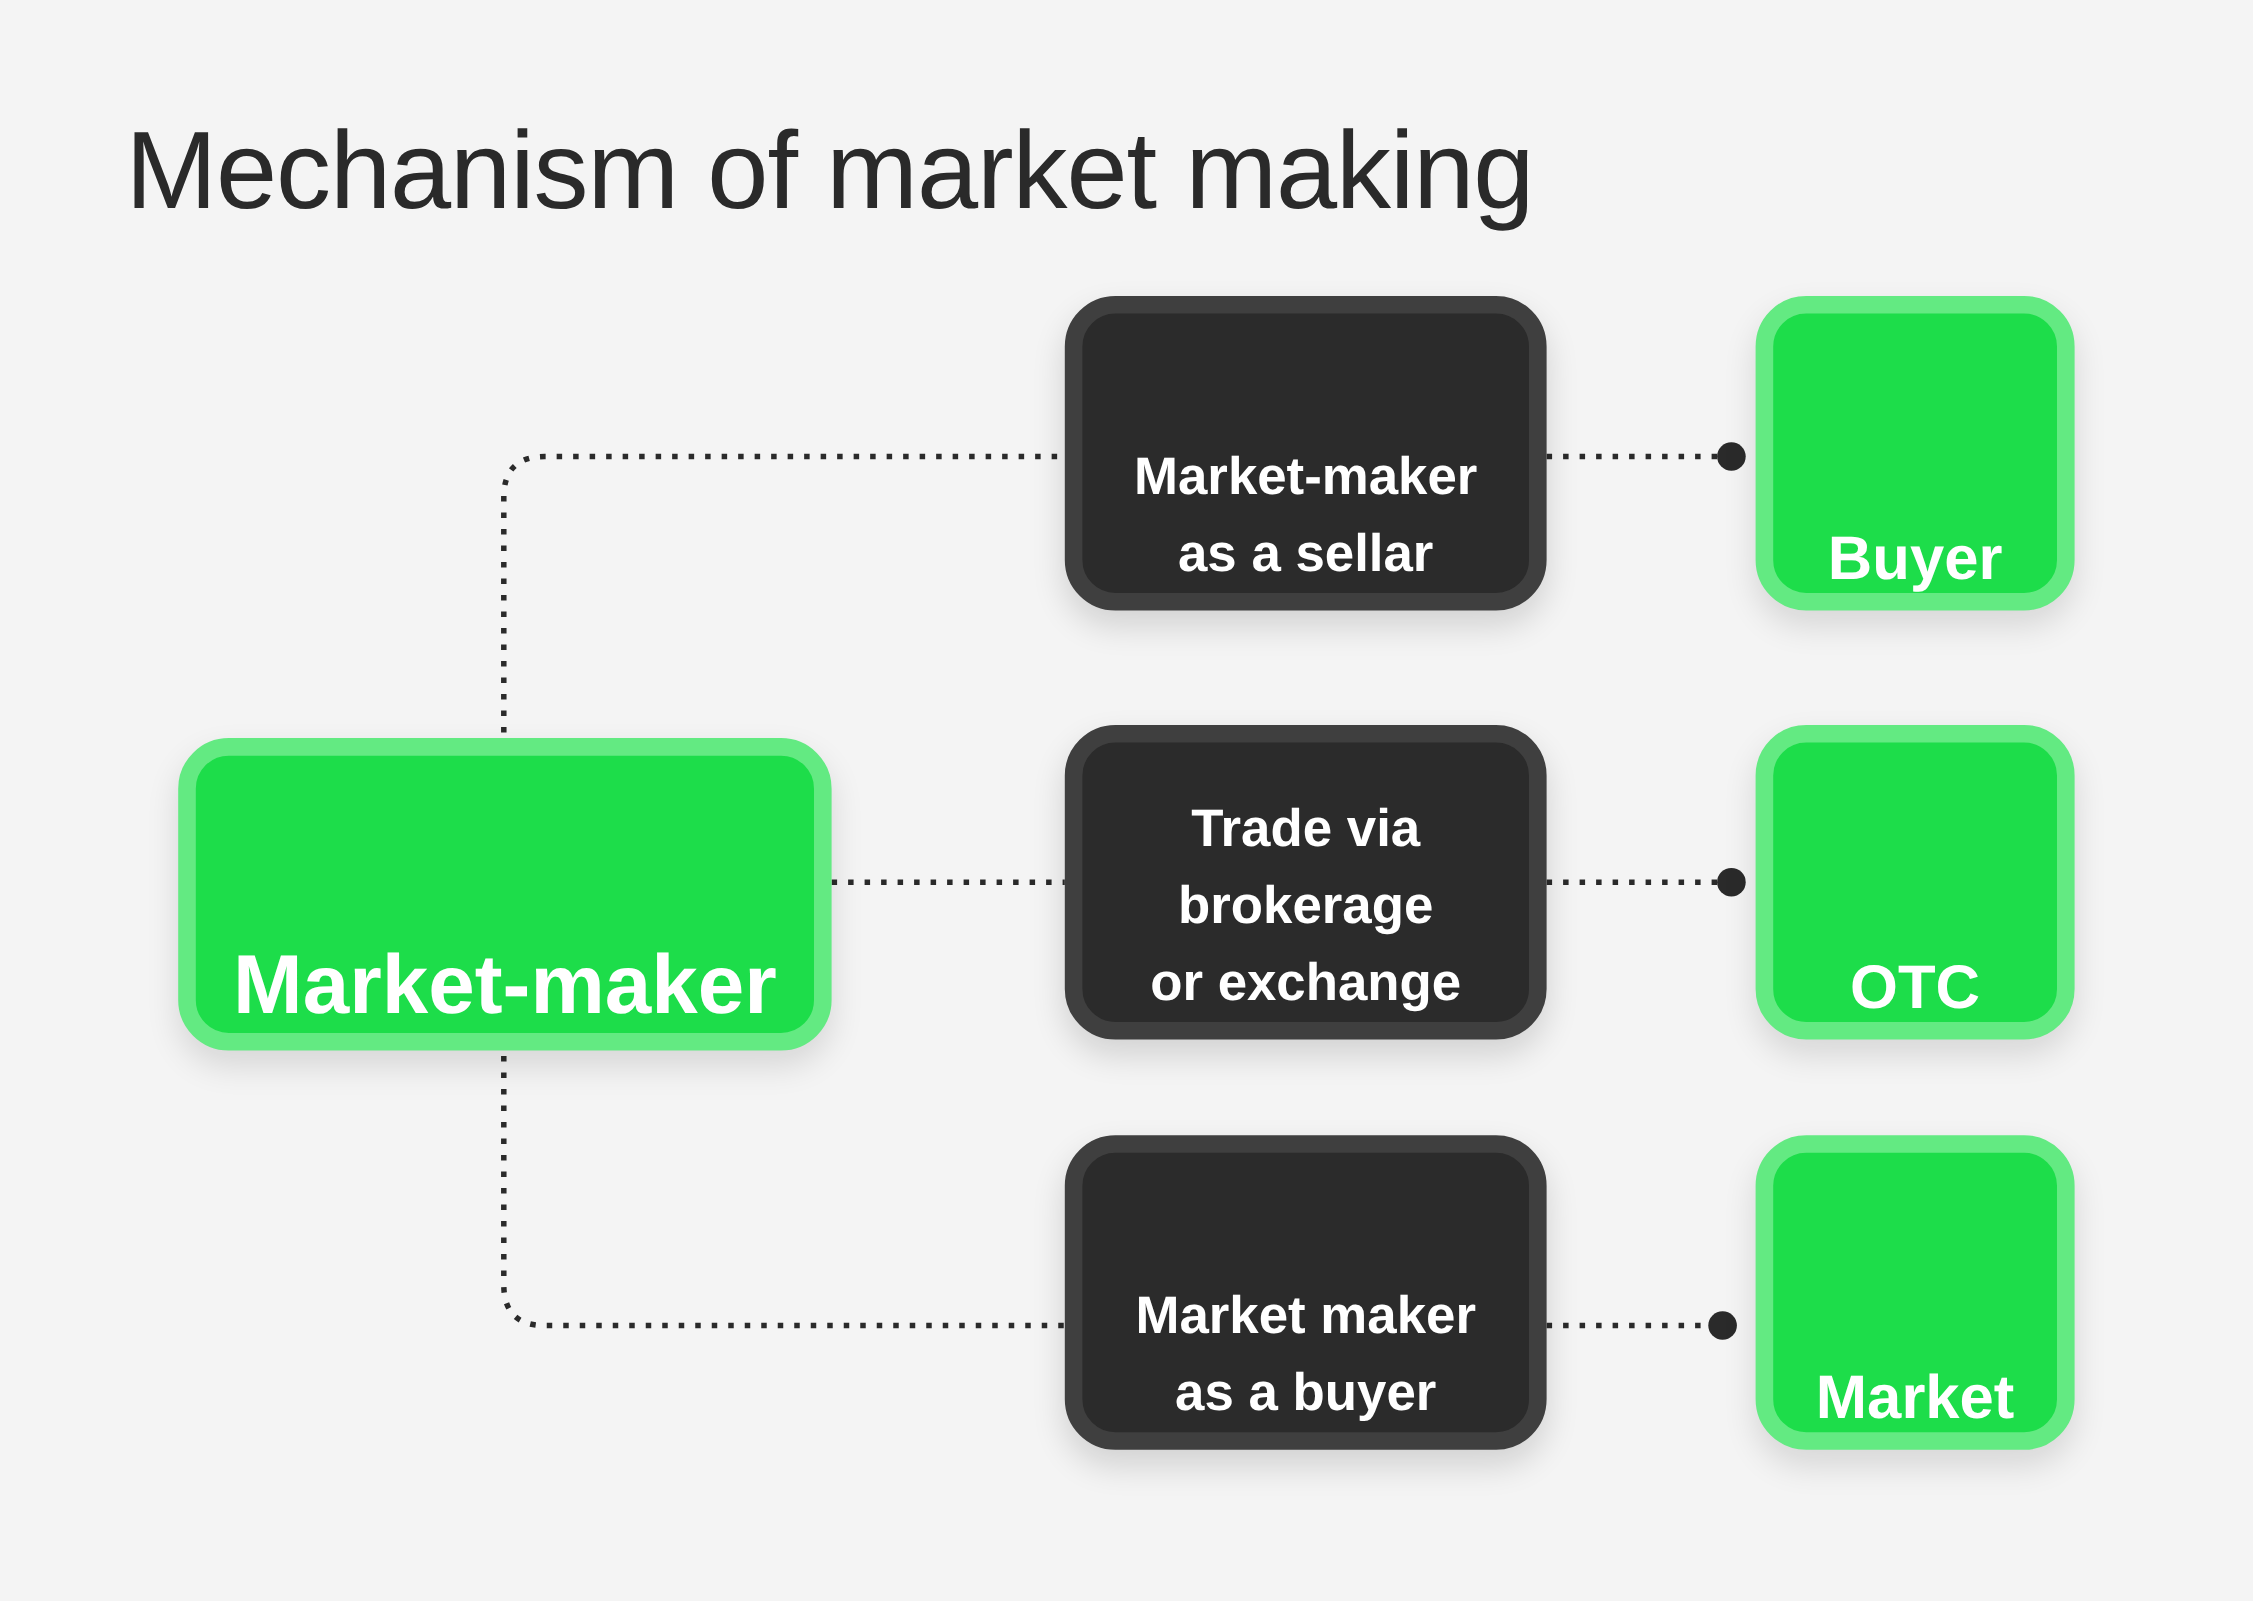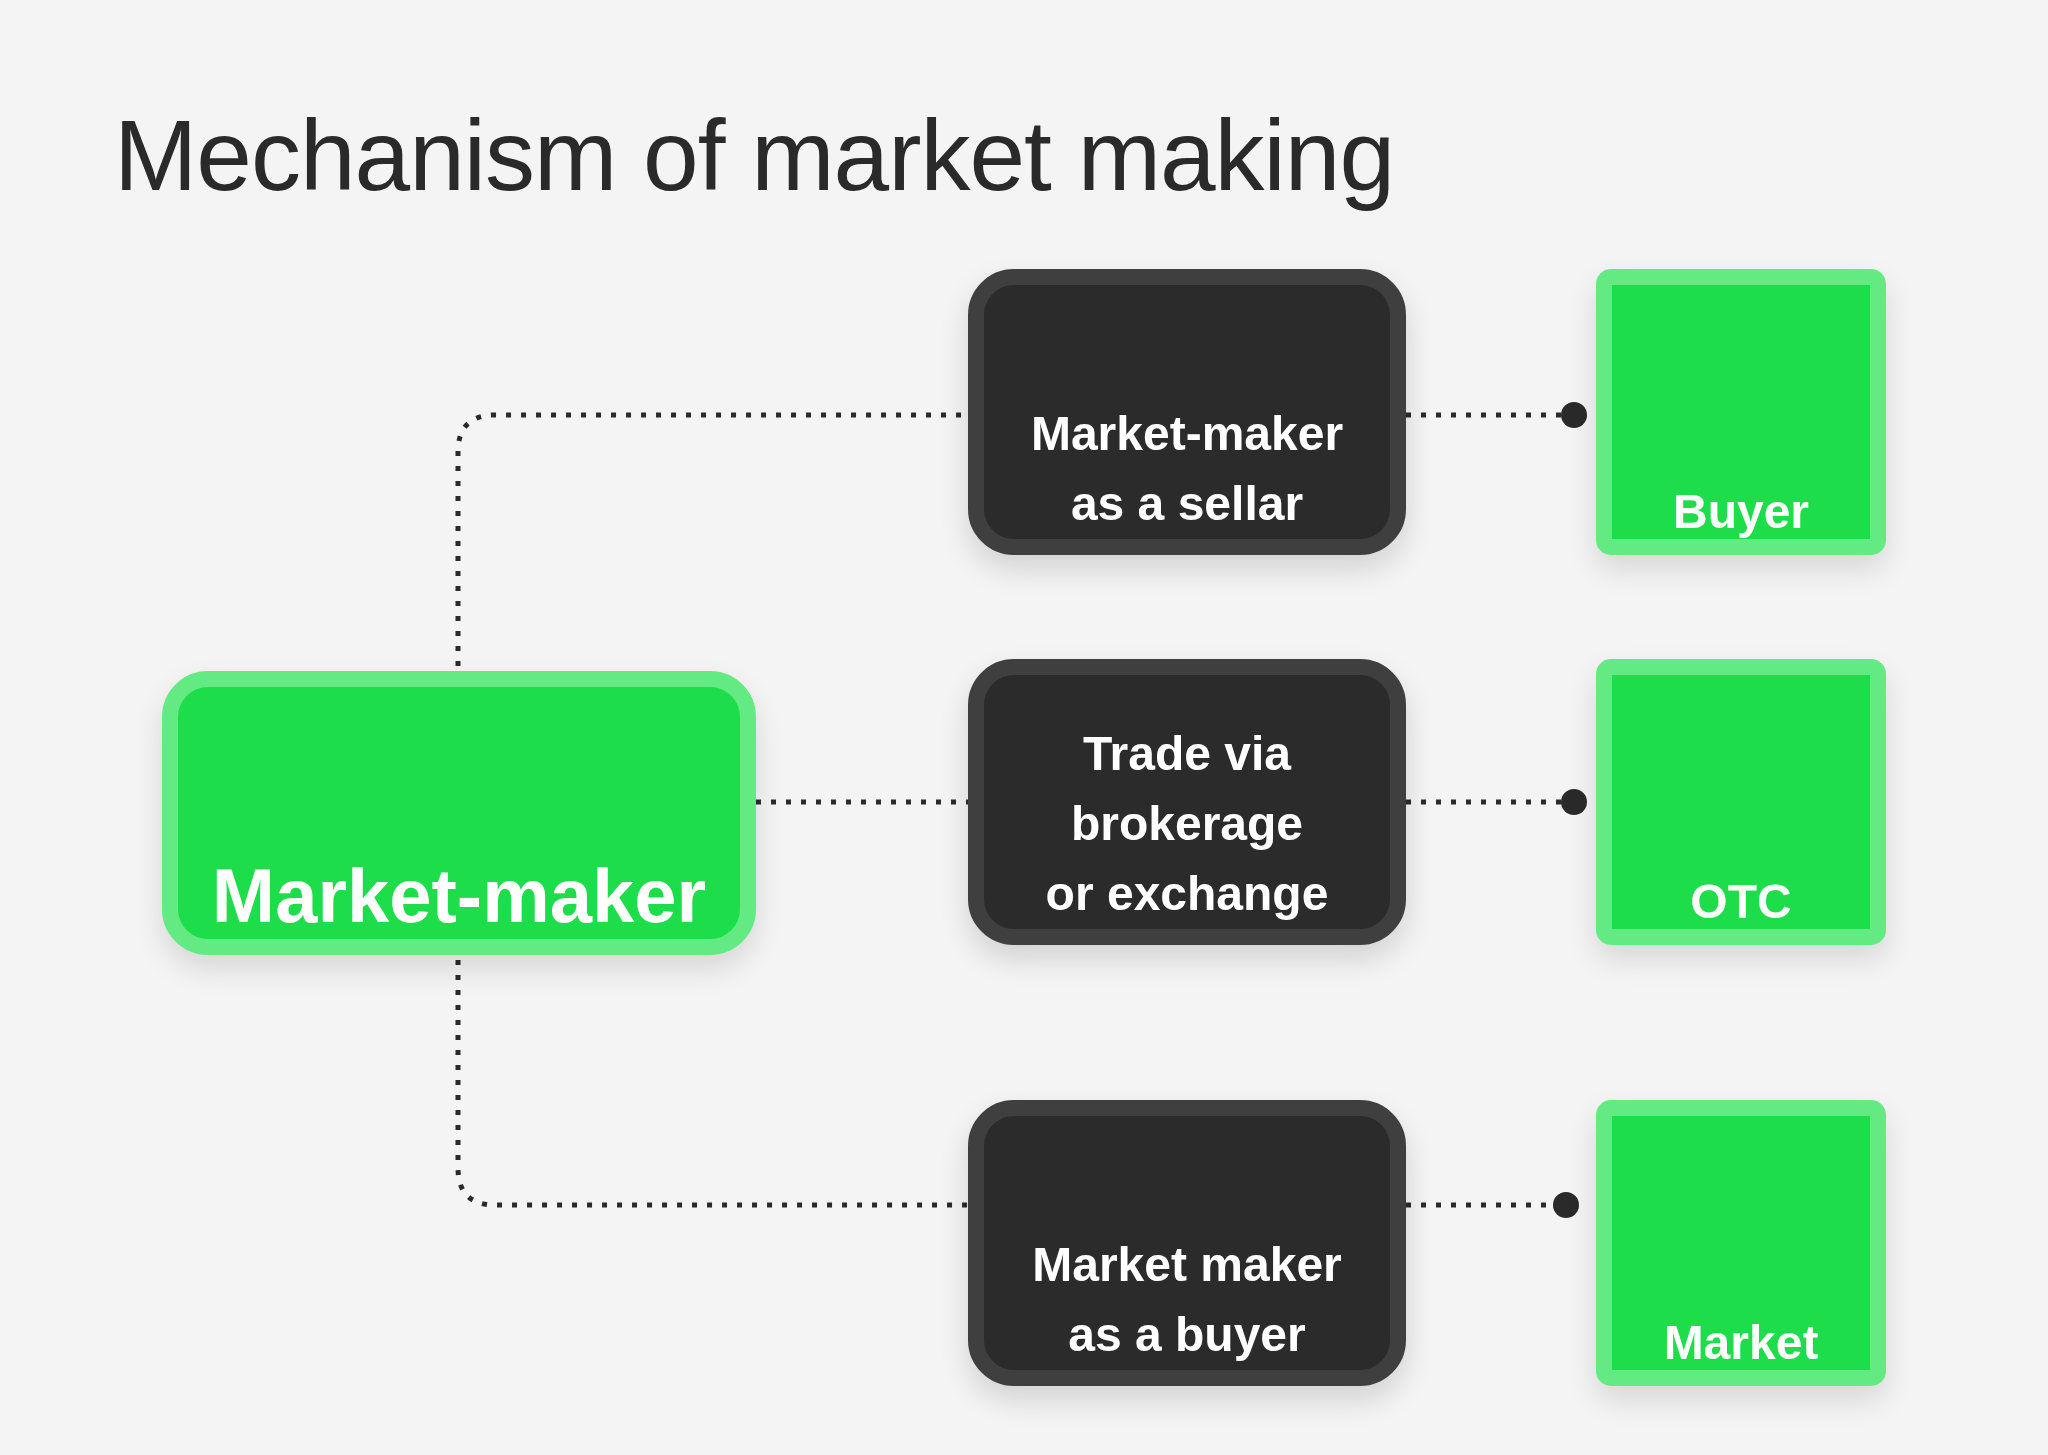--- a/index.html
+++ b/index.html
@@ -29,24 +29,24 @@
   }
   .box.dark {
     background: #2b2b2b;
     border: 16px solid #3f3f3f;
     box-shadow: 0 14px 30px rgba(0,0,0,0.14);
     font-size: 48px; line-height: 70px;
   }
   .box .label { white-space: pre-line; }
   .root { left: 162px; top: 671px; width: 594px; height: 284px; font-size: 76px; }
   .mid { left: 968px; width: 438px; height: 286px; }
-  .end { left: 1596px; width: 290px; height: 286px; font-size: 48px; border-radius: 15px; }
+  .end { left: 1596px; width: 290px; height: 286px; font-size: 56px; }
   .row1 { top: 269px; }
   .row2 { top: 659px; }
-  .row3 { top: 1100px; }
+  .row3 { top: 1032px; }
 </style>
 </head>
 <body>
 
 <h1 class="title">Mechanism of market making</h1>
 
 <svg class="connectors" width="2048" height="1455">
   <g fill="none" stroke="#2a2a2a" stroke-width="5" stroke-dasharray="5 10" stroke-linecap="butt">
 
     <path d="M 458 666 L 458 452 Q 458 415 495 415 L 968 415"></path>

